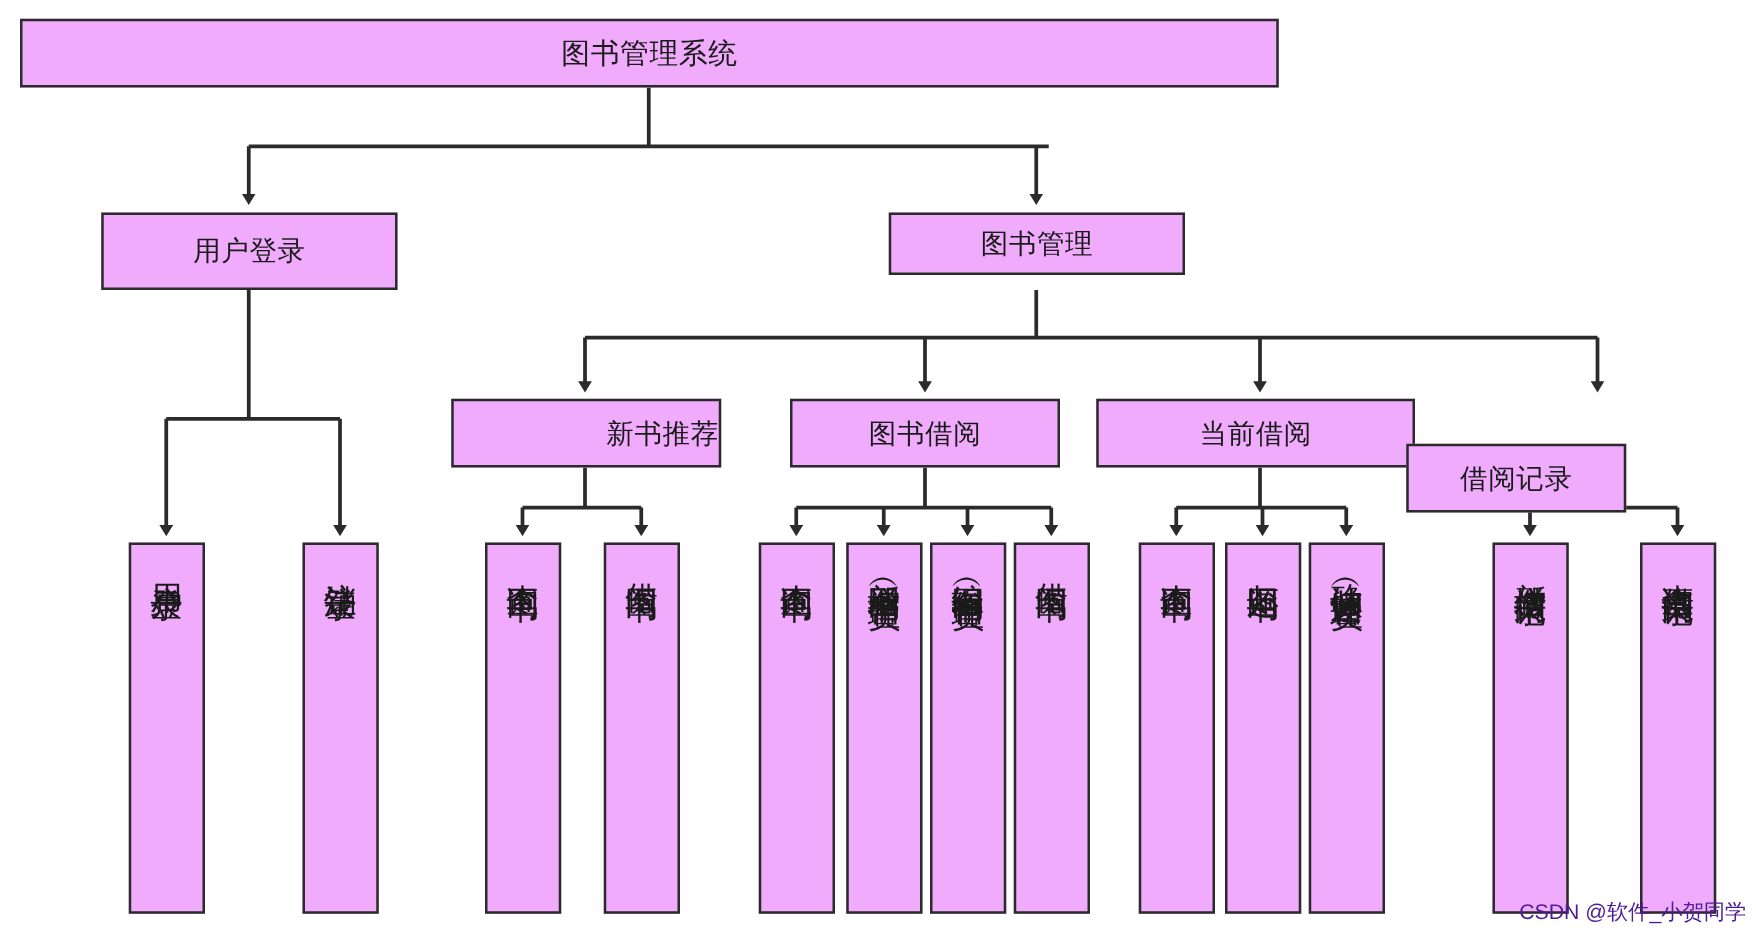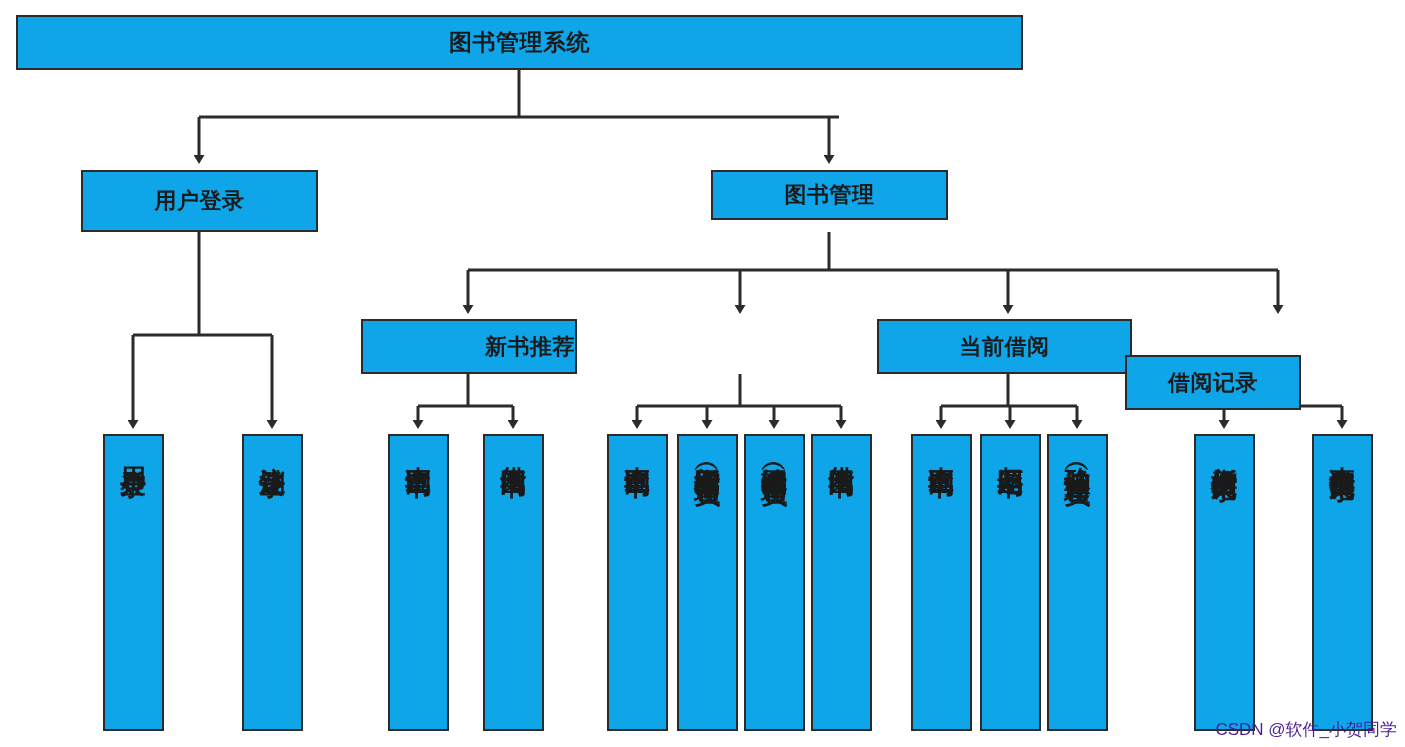--- a/index.html
+++ b/index.html
@@ -21,28 +21,27 @@
     position: absolute;
     left: 0;
     top: 0;
     width: 1405px;
     height: 747px;
     pointer-events: none;
   }
   .node {
     position: absolute;
     box-sizing: border-box;
-    background: #0ea5e9;
+    background: #f0abfc;
     border: 2px solid #2b2b2b;
     display: flex;
     align-items: center;
     justify-content: center;
     color: #1a1a1a;
     z-index: 2;
-    font-weight: bold;
   }
   .node .label {
     display: block;
     text-align: center;
     line-height: 1.18;
     letter-spacing: 0.5px;
   }
   .node.horiz .label {
     font-size: 22px;
     white-space: nowrap;
@@ -136,20 +135,23 @@
   <div class="node horiz" style="left:81px; top:170px; width:237px; height:62px;">
     <span class="label">用户登录</span>
   </div>
   <div class="node horiz" style="left:711px; top:170px; width:237px; height:50px;">
     <span class="label">图书管理</span>
   </div>
 
   <div class="node horiz" style="left:361px; top:319px; width:216px; height:55px;justify-content:flex-end;">
     <span class="label">新书推荐</span>
   </div>
+  <div class="node horiz" style="left:632px; top:319px; width:216px; height:55px;">
+    <span class="label">图书借阅</span>
+  </div>
   <div class="node horiz" style="left:877px; top:319px; width:255px; height:55px;">
     <span class="label">当前借阅</span>
   </div>
   <div class="node horiz" style="left:1125px; top:319px; width:176px; height:55px;margin-top:36px;">
     <span class="label">借阅记录</span>
   </div>
 
   <div class="node vert" style="left:103px; top:434px; width:61px; height:297px;">
     <span class="label">用户登录</span>
   </div>

